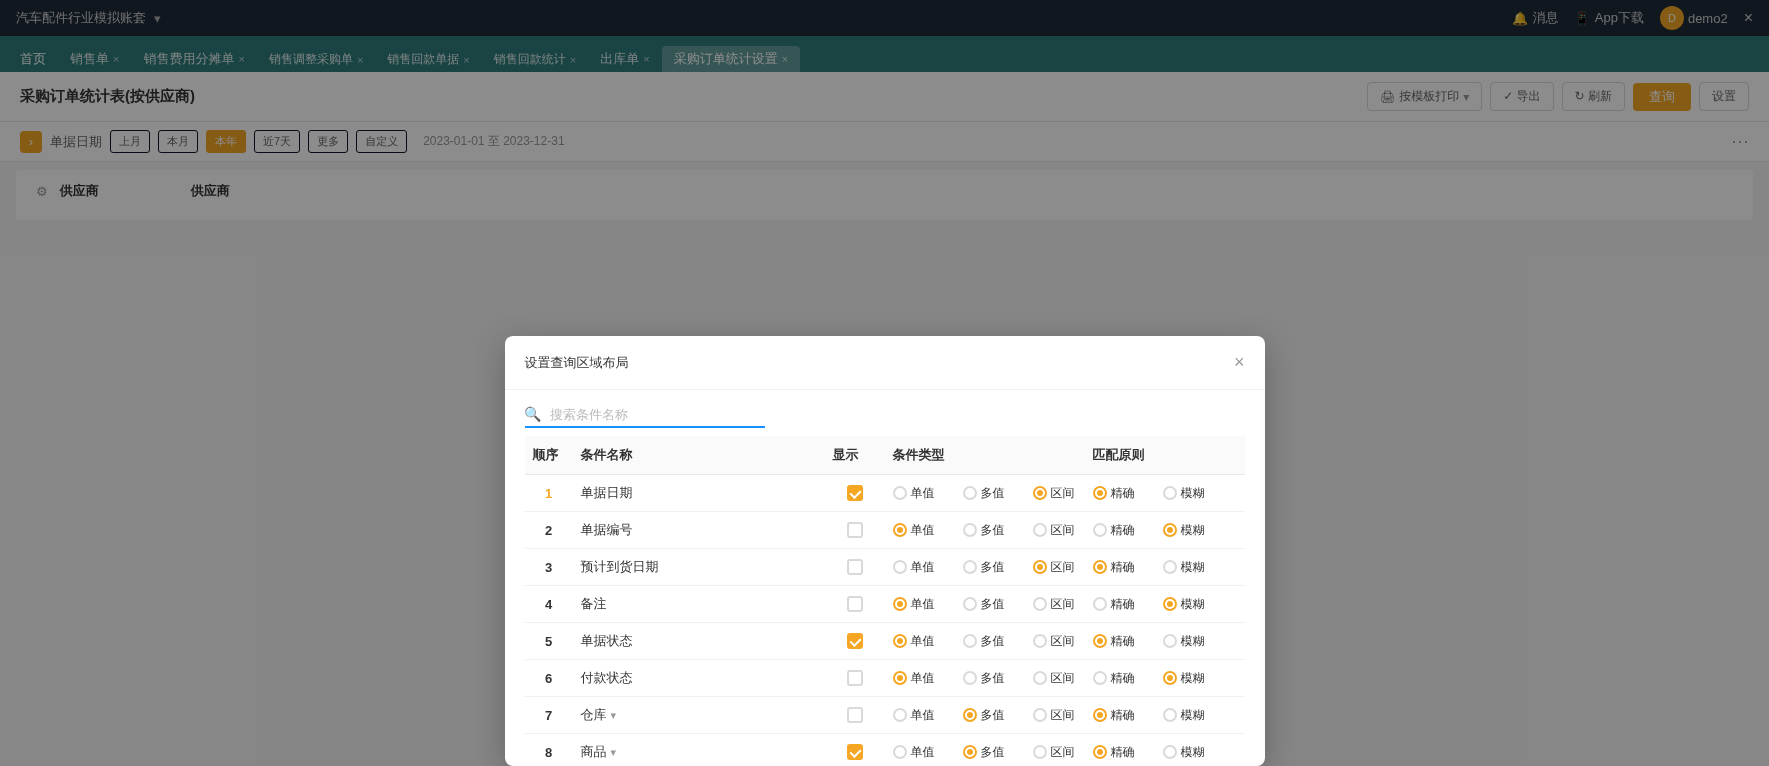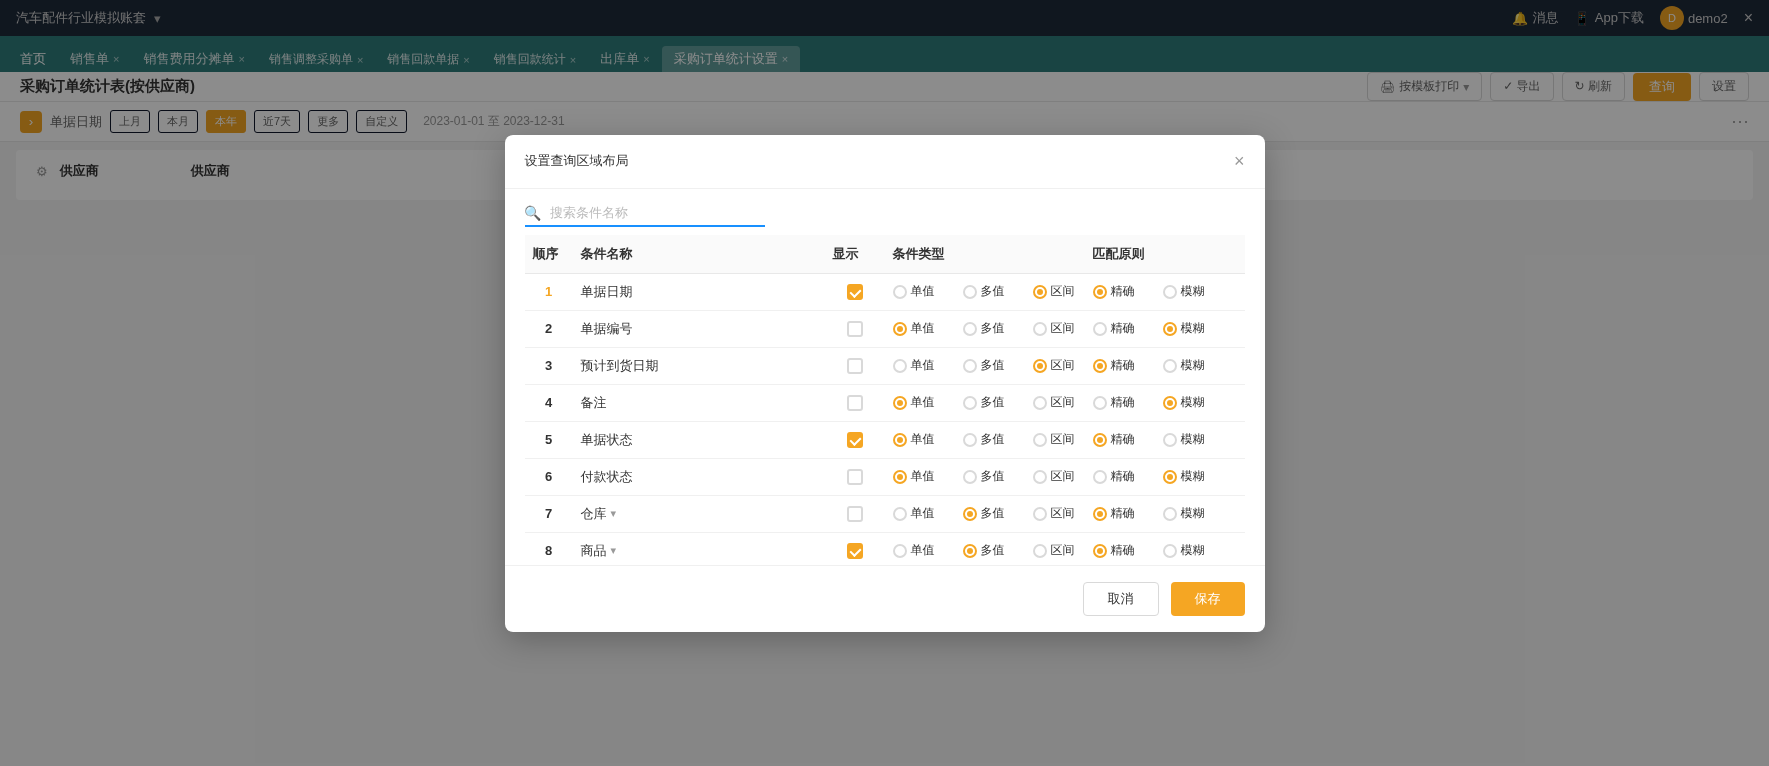--- a/index.html
+++ b/index.html
@@ -24,21 +24,21 @@
     .btn-settings { background: white; border: 1px solid #d9d9d9; color: #666; padding: 5px 12px; border-radius: 4px; cursor: pointer; font-size: 12px; }
     .filter-date-btn { padding: 3px 8px; border: 1px solid #0f172a; border-radius: 3px; cursor: pointer; font-size: 11px; color: #666; background: white; }
     .filter-date-btn.active { background: #f5a623; color: white; border-color: #f5a623; }
 
     
     .overlay {
       position: fixed;
       top: 0; left: 0; right: 0; bottom: 0;
       background: rgba(0,0,0,0.45);
       display: flex;
-      align-items: center;
+      align-items: flex-end;
       justify-content: center;
       z-index: 1000;
     }
 
     
     .dialog {
       background: white;
       border-radius: 8px;
       width: 760px;
       max-height: 680px;
@@ -272,21 +272,21 @@
     <div class="home-tab">首页</div>
     <div class="tab-item">销售单 <span class="tab-close">×</span></div>
     <div class="tab-item">销售费用分摊单 <span class="tab-close">×</span></div>
     <div class="tab-item" style="font-size:12px;">销售调整采购单 <span class="tab-close">×</span></div>
     <div class="tab-item" style="font-size:12px;">销售回款单据 <span class="tab-close">×</span></div>
     <div class="tab-item" style="font-size:12px;">销售回款统计 <span class="tab-close">×</span></div>
     <div class="tab-item">出库单 <span class="tab-close">×</span></div>
     <div class="tab-item active">采购订单统计设置 <span class="tab-close">×</span></div>
   </div>
 
-  <div style="background:white; padding:0 20px; display:flex; align-items:center; justify-content:space-between; border-bottom:1px solid #e8e8e8;gap:8px;">
+  <div style="background:white; padding:10px 20px; display:flex; align-items:center; justify-content:space-between; border-bottom:1px solid #e8e8e8;gap:8px;">
     <h2 style="font-size:15px;font-weight:bold;color:#333;">采购订单统计表(按供应商)</h2>
     <div style="display:flex; align-items:center; gap:8px;">
       <button class="btn-template">
         <span>🖨</span>
         <span>按模板打印</span>
         <span style="color:#999;">▾</span>
       </button>
       <button class="btn-export">
         <span>✓</span>
         <span>导出</span>
@@ -655,18 +655,14 @@
                       <span class="radio-label">模糊</span>
                     </label>
                   </div>
                 </td>
               </tr>
             </tbody>
         </table>
       </div>
     </div>
 
-    <div class="dialog-footer">
-      <button class="btn-cancel">取消</button>
-      <button class="btn-save">保存</button>
-    </div>
   </div>
 </div>
 
 </body></html>

